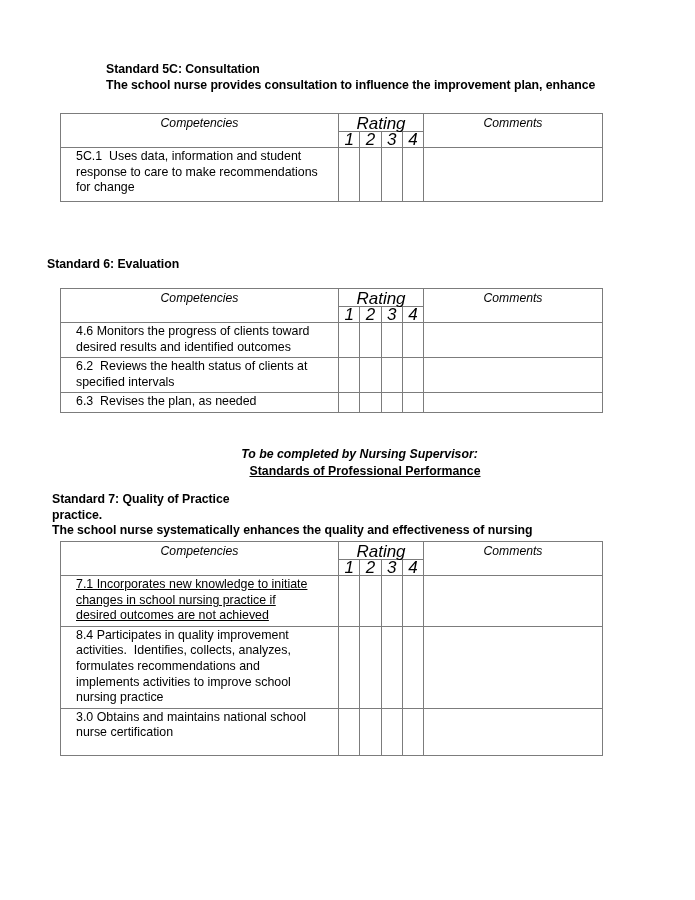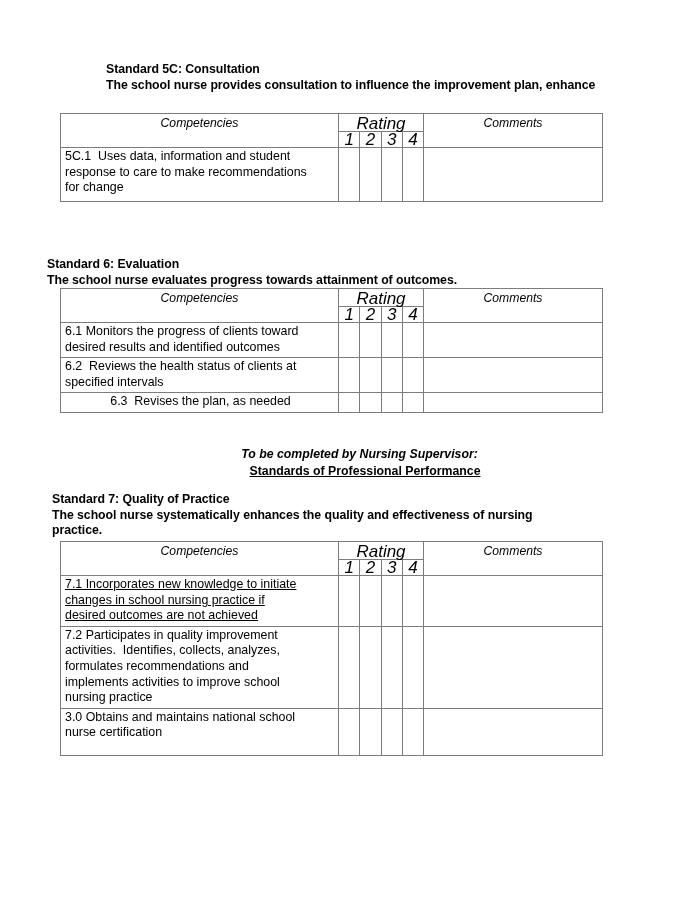--- a/index.html
+++ b/index.html
@@ -84,21 +84,21 @@
     text-align: center;
     font-style: italic;
     font-size: 17px;
     line-height: 15px;
     padding-top: 2px;
     vertical-align: top;
   }
   table.eval td.comp {
     font-size: 12.4px;
     line-height: 15.6px;
-    padding: 1px 2px 2px 4px;
+    padding: 1px 2px 2px 15px;
     white-space: pre-wrap;
     font-style: normal;
   }
   table.eval td.rate {
     width: 22px;
   }
   table.eval td.cmt {
     width: 178px;
   }
   .col-comp { width: 277px; }
@@ -136,76 +136,75 @@
         <td class="rate"></td>
         <td class="rate"></td>
         <td class="rate"></td>
         <td class="cmt"></td>
       </tr>
     </tbody>
   </table>
 
   <div class="section heading-block" style="left:47px; top:257px; width:540px;">
     <span class="heading-line">Standard 6: Evaluation</span>
-    <span class="heading-line">The school nurse evaluates progress towards attainment of outcomes.</span>
   </div>
 
   <table class="eval" style="left:60px; top:288px; width:543px;">
     <tbody>
       <tr>
         <td class="hdr col-comp" rowspan="2">Competencies</td>
         <td class="hdr-rating" colspan="4">
           <div>Rating</div>
         </td>
         <td class="hdr cmt" rowspan="2">Comments</td>
       </tr>
       <tr>
         <td class="hdr-rating rate" style="padding-top:0;">1</td>
         <td class="hdr-rating rate" style="padding-top:0;">2</td>
         <td class="hdr-rating rate" style="padding-top:0;">3</td>
         <td class="hdr-rating rate" style="padding-top:0;">4</td>
       </tr>
       <tr style="height:34px;">
-        <td class="comp">6.1 Monitors the progress of clients toward
+        <td class="comp">4.6 Monitors the progress of clients toward
 desired results and identified outcomes</td>
         <td class="rate"></td>
         <td class="rate"></td>
         <td class="rate"></td>
         <td class="rate"></td>
         <td class="cmt"></td>
       </tr>
       <tr style="height:34px;">
         <td class="comp">6.2  Reviews the health status of clients at
 specified intervals</td>
         <td class="rate"></td>
         <td class="rate"></td>
         <td class="rate"></td>
         <td class="rate"></td>
         <td class="cmt"></td>
       </tr>
-      <tr style="height:18px;text-align:center;">
+      <tr style="height:18px;">
         <td class="comp">6.3  Revises the plan, as needed</td>
         <td class="rate"></td>
         <td class="rate"></td>
         <td class="rate"></td>
         <td class="rate"></td>
         <td class="cmt"></td>
       </tr>
     </tbody>
   </table>
 
   <div class="center-heading" style="top:446px;">
     <span class="l1">To be completed by Nursing Supervisor:</span>
     <span class="l2">Standards of Professional Performance</span>
   </div>
 
   <div class="section heading-block" style="left:52px; top:492px; width:545px;">
     <span class="heading-line">Standard 7: Quality of Practice</span>
+    <span class="heading-line">practice.</span>
     <span class="heading-line">The school nurse systematically enhances the quality and effectiveness of nursing</span>
-    <span class="heading-line">practice.</span>
   </div>
 
   <table class="eval" style="left:60px; top:541px; width:543px;">
     <tbody>
       <tr>
         <td class="hdr col-comp" rowspan="2">Competencies</td>
         <td class="hdr-rating" colspan="4">
           <div>Rating</div>
         </td>
         <td class="hdr cmt" rowspan="2">Comments</td>
@@ -220,21 +219,21 @@
         <td class="comp">7.1 Incorporates new knowledge to initiate
 changes in school nursing practice if
 desired outcomes are not achieved</td>
         <td class="rate"></td>
         <td class="rate"></td>
         <td class="rate"></td>
         <td class="rate"></td>
         <td class="cmt"></td>
       </tr>
       <tr style="height:82px;">
-        <td class="comp">7.2 Participates in quality improvement
+        <td class="comp">8.4 Participates in quality improvement
 activities.  Identifies, collects, analyzes,
 formulates recommendations and
 implements activities to improve school
 nursing practice</td>
         <td class="rate"></td>
         <td class="rate"></td>
         <td class="rate"></td>
         <td class="rate"></td>
         <td class="cmt"></td>
       </tr>

